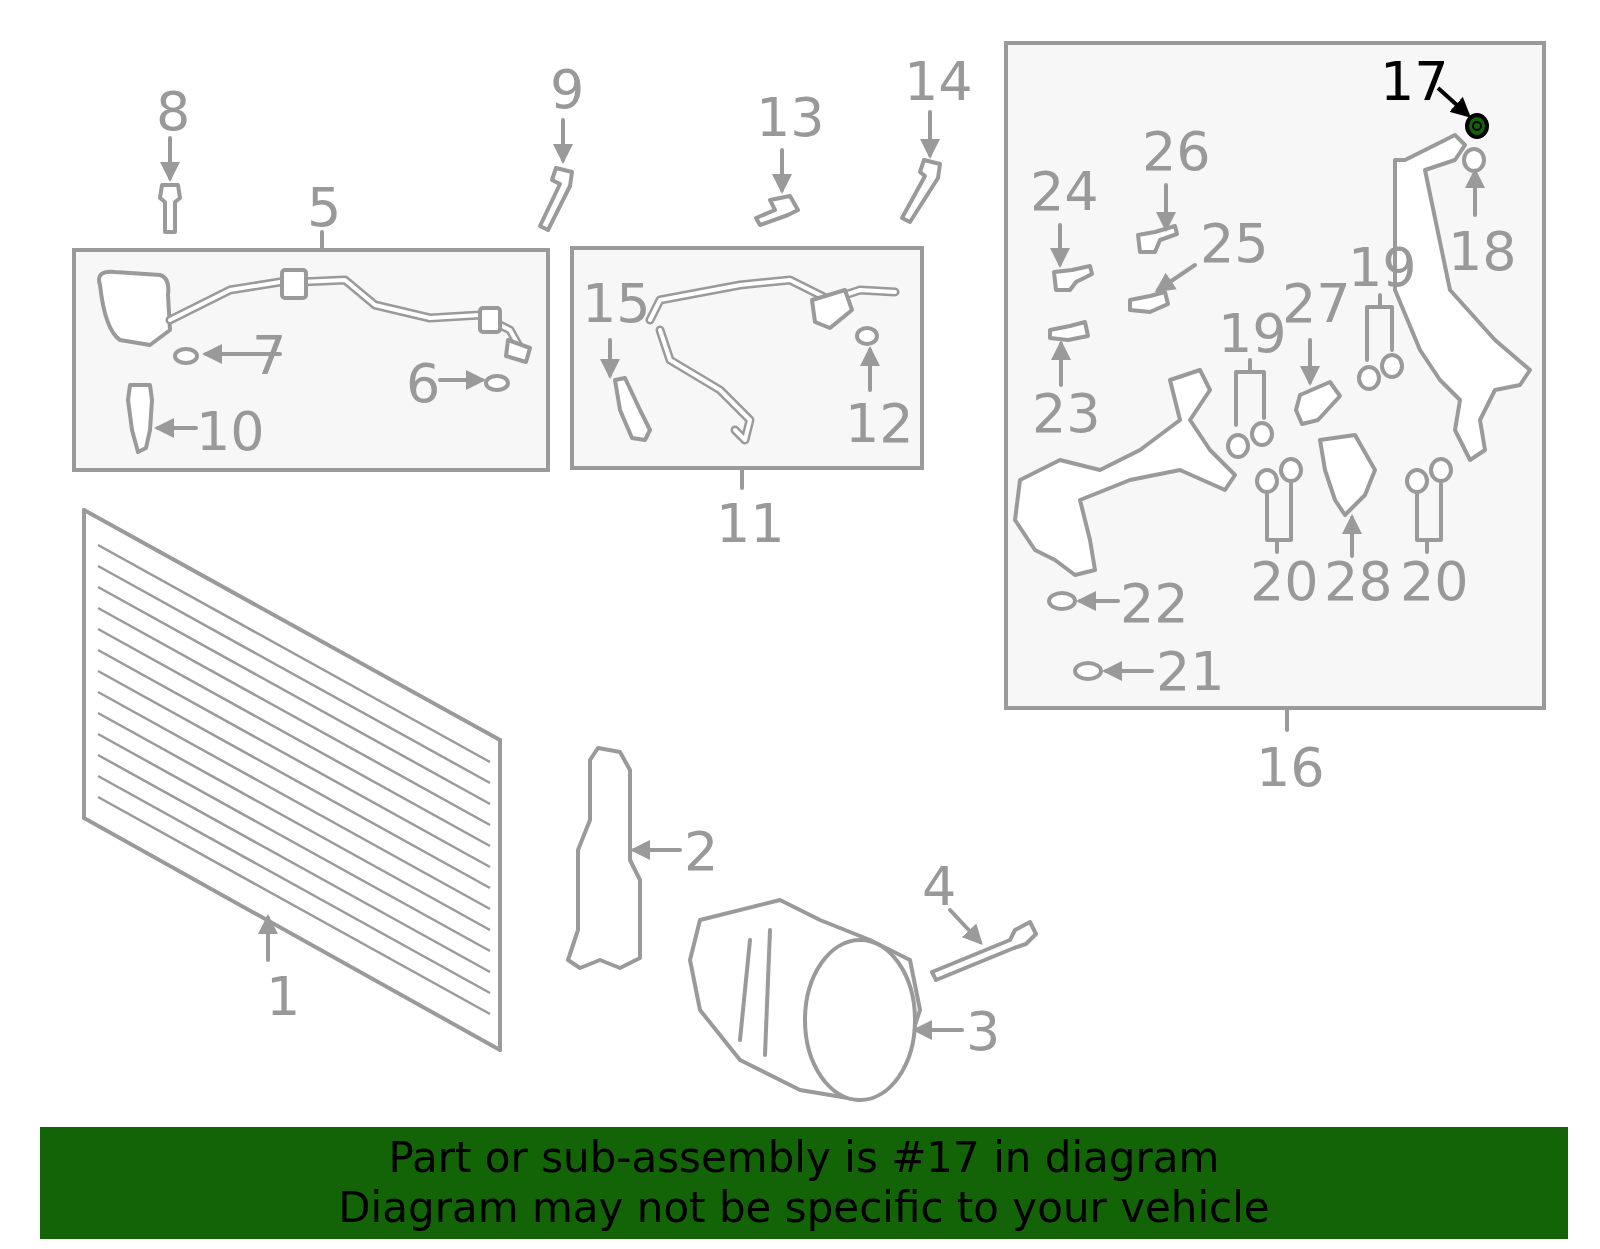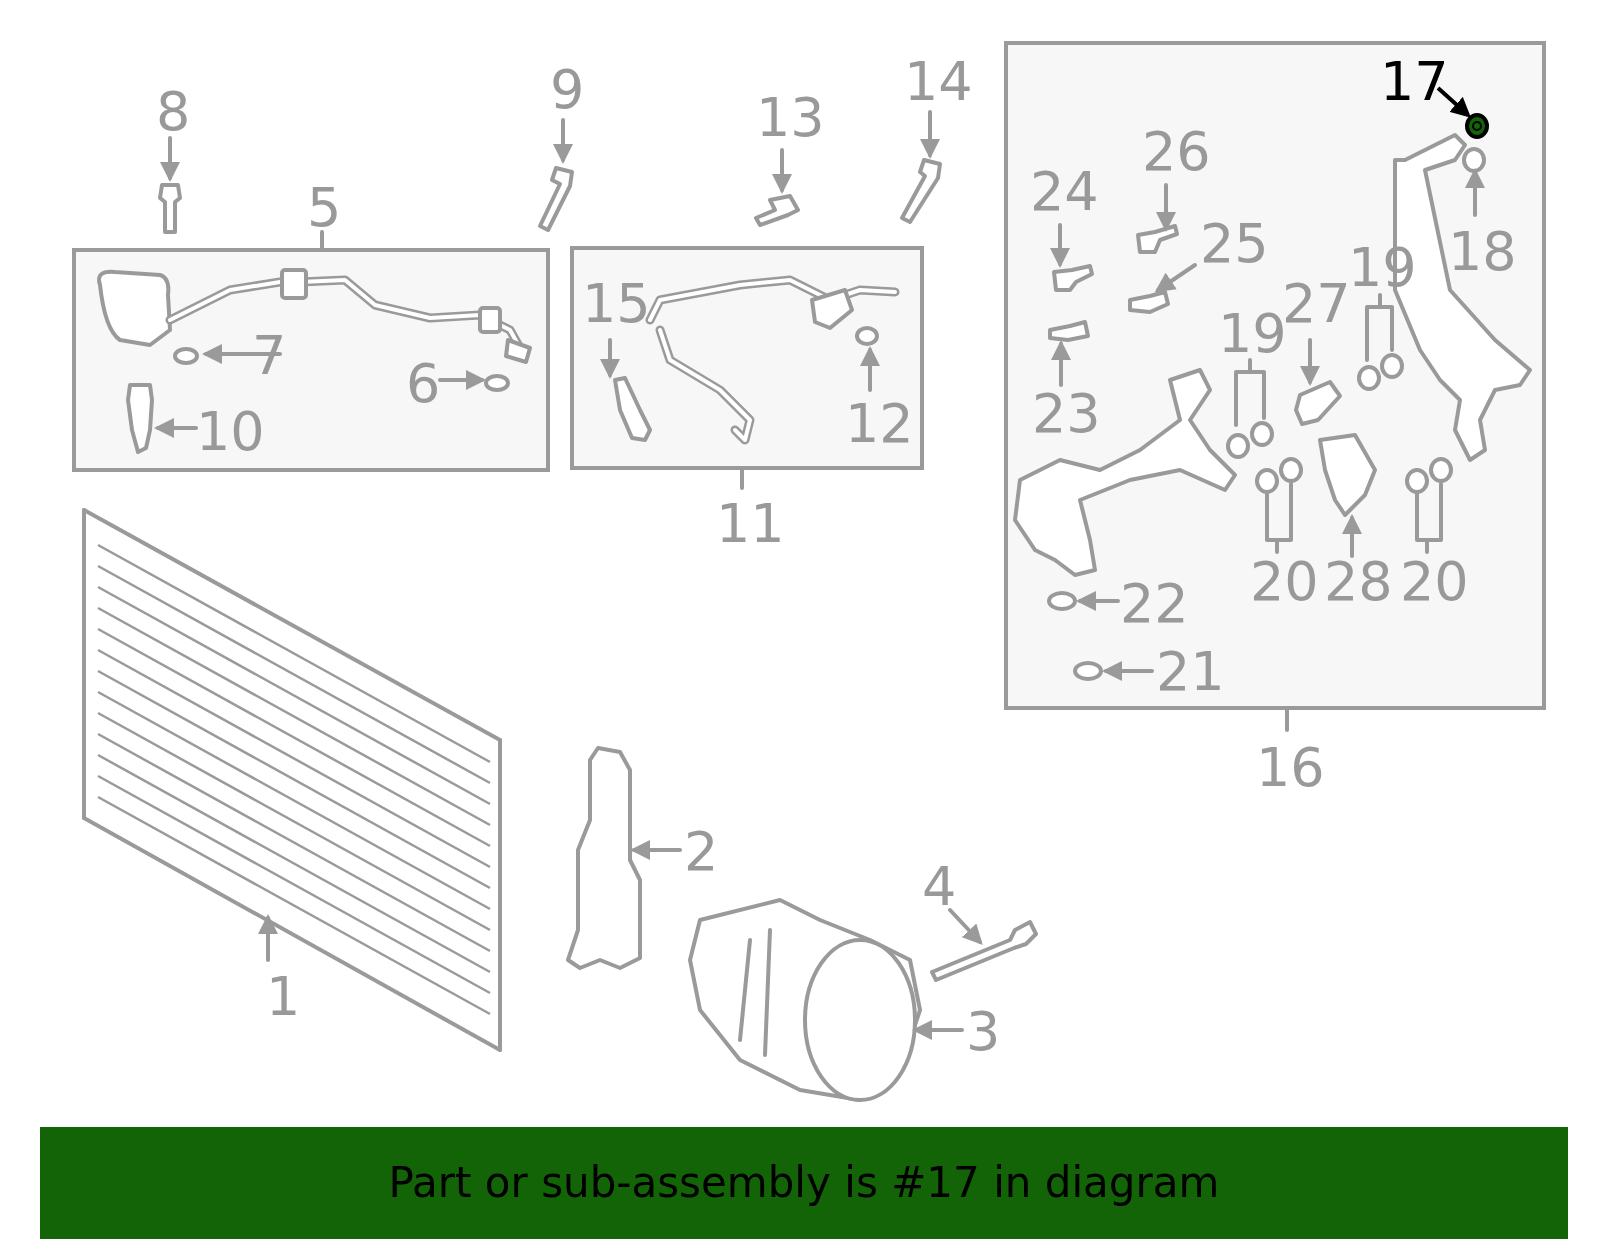--- a/index.html
+++ b/index.html
@@ -183,13 +183,14 @@
     <text class="lbl" x="1030" y="210">24</text>
     <text class="lbl" x="1200" y="262">25</text>
     <text class="lbl" x="1142" y="170">26</text>
     <text class="lbl" x="1282" y="322">27</text>
     <text class="lbl" x="1324" y="600">28</text>
   </g>
 </svg>
 
 <div id="banner">
   <span>Part or sub-assembly is #17 in diagram</span>
+  <span>Diagram may not be specific to your vehicle</span>
 </div>
 
 </body></html>

